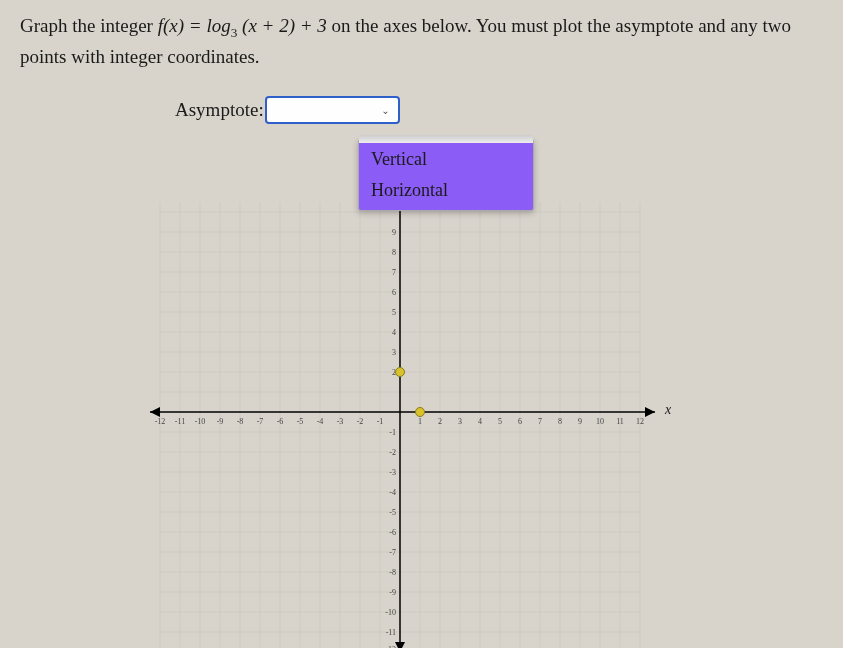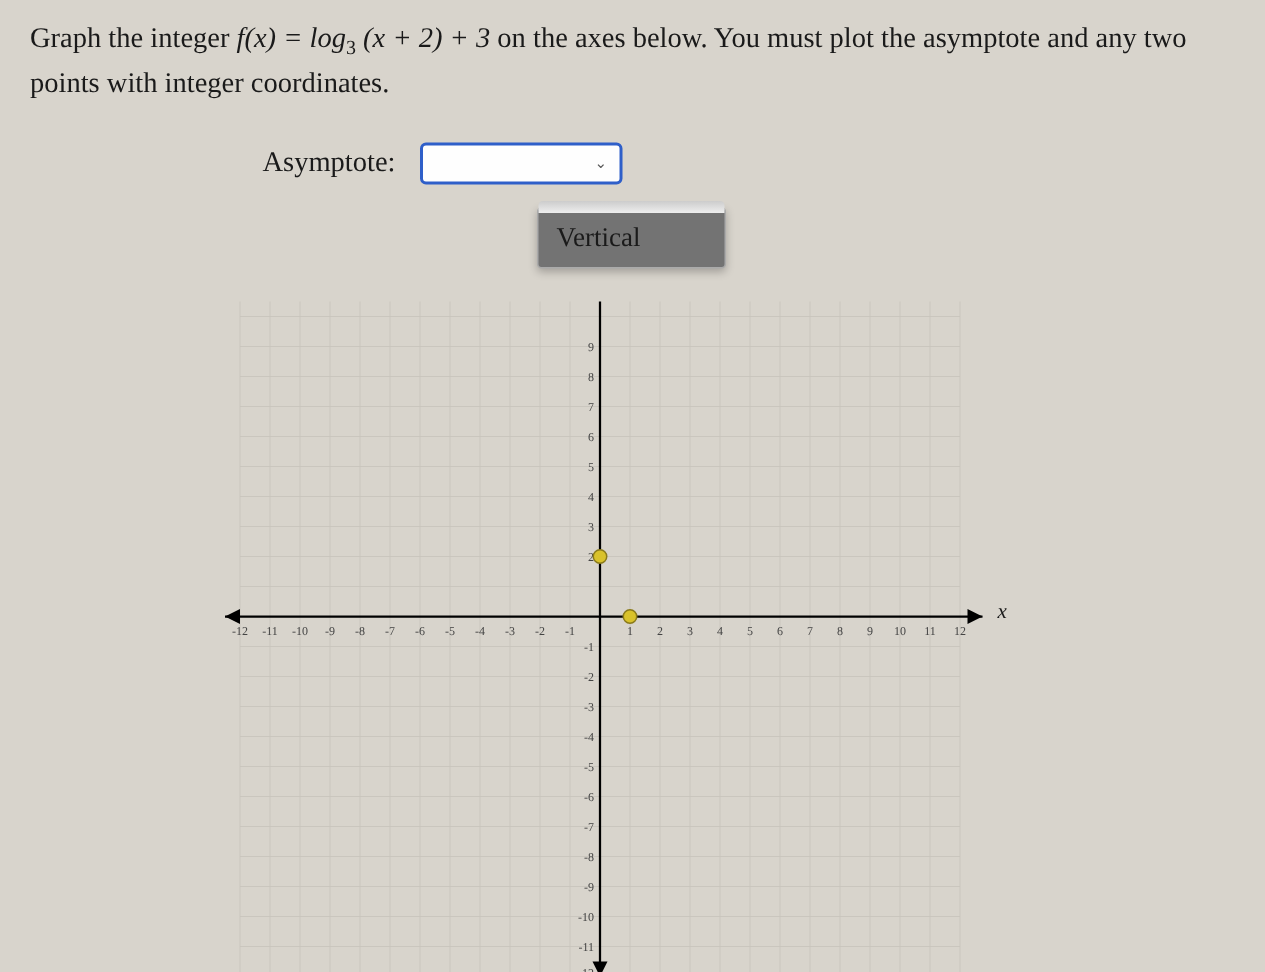--- a/index.html
+++ b/index.html
@@ -26,21 +26,21 @@
       margin-top: 24px;
     }
     .sub {
       font-size: 0.7em;
       vertical-align: sub;
       font-style: normal;
     }
     .asymptote-row {
       display: flex;
       align-items: center;
-      gap: 16px;
+      gap: 1px;
       margin-left: 155px;
       margin-bottom: 10px;
     }
     .asymptote-label {
       font-size: 19px;
     }
     .asymptote-select {
       width: 135px;
       height: 28px;
       border: 2px solid #2f5fc9;
@@ -59,22 +59,22 @@
     .graph-area {
       position: relative;
       margin-left: 125px;
       width: 530px;
       height: 500px;
     }
     .dropdown-menu {
       position: absolute;
       left: 213px;
       top: 5px;
-      width: 126px;
-      background: #737373;
+      width: 176px;
+      background: #8b5cf6;
       border: 1px solid #aaa;
       border-radius: 3px;
       box-shadow: 0 2px 6px rgba(0,0,0,0.25);
       z-index: 10;
       padding: 4px 0;
     }
     .dropdown-menu::before {
       content: "";
       position: absolute;
       top: -5px;
@@ -123,20 +123,21 @@
   <div class="asymptote-select">
     <span></span>
     <span class="chev">⌄</span>
   </div>
 </div>
 
 <div class="graph-area">
 
   <div class="dropdown-menu">
     <div class="dropdown-item">Vertical</div>
+    <div class="dropdown-item">Horizontal</div>
   </div>
 
   <svg class="grid-svg" width="530" height="460">
     <g transform="translate(255,218)">
 
       <g stroke="#c5c2ba" stroke-width="0.5">
 
         <line x1="-240" y1="-210" x2="-240" y2="240"></line>
           <line x1="-220" y1="-210" x2="-220" y2="240"></line>
         <line x1="-200" y1="-210" x2="-200" y2="240"></line>

